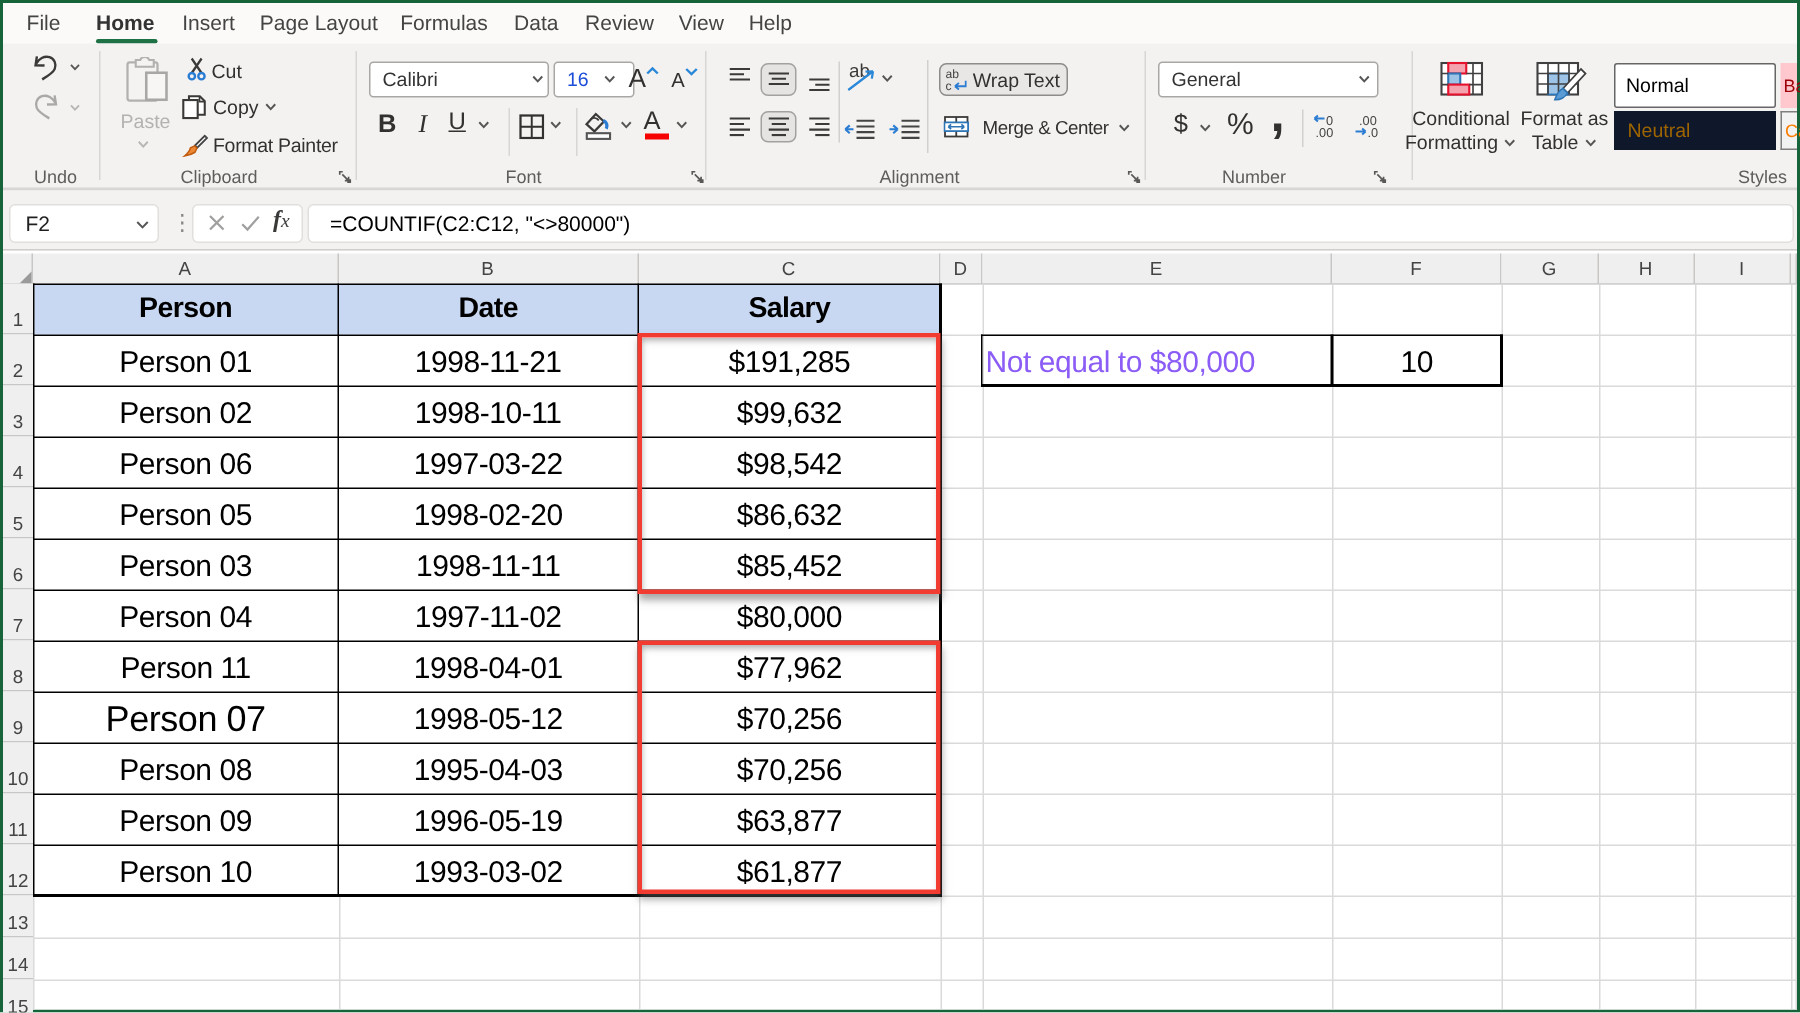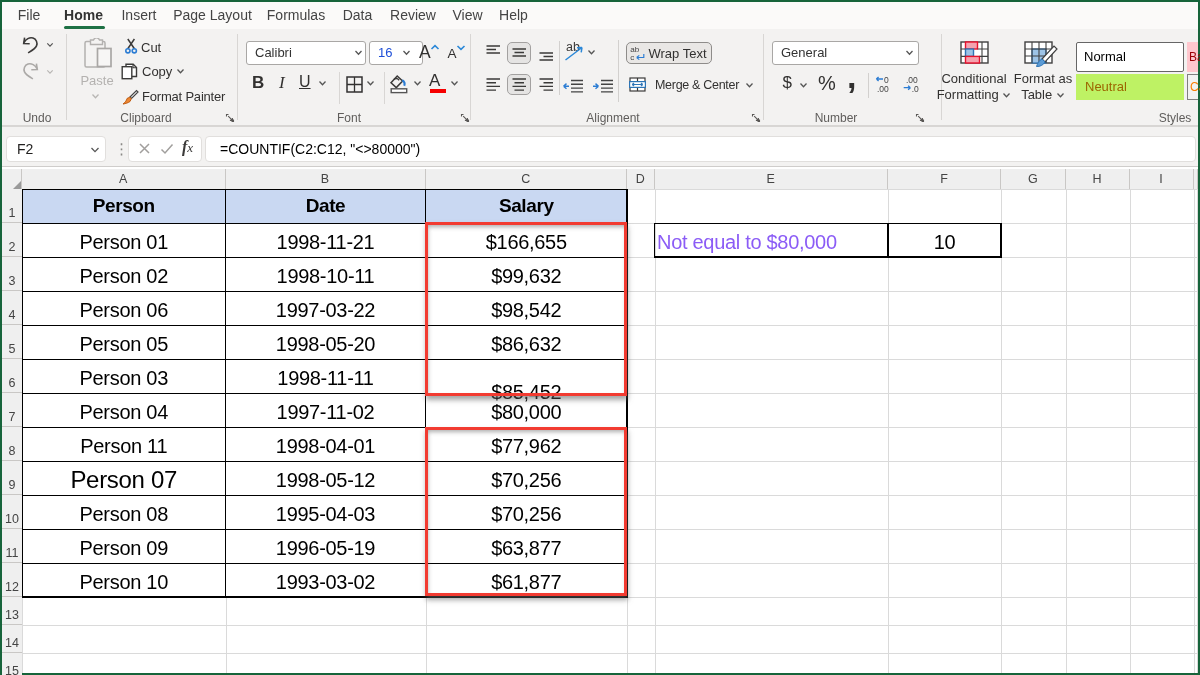--- a/index.html
+++ b/index.html
@@ -254,21 +254,21 @@
       <path d="M18 18 L30 5 L33 8 L21 21 Z" fill="#fff" stroke="#404040" stroke-width="1.2"></path>
       <path d="M18 18 C14.5 19.5 13.5 23 12.5 25.5 C16 25.8 19.5 24 21 21 Z" fill="#5B9BD5" stroke="#2E75B6" stroke-width="1"></path>
     </svg>
     <div class="abs rtext" style="left:991px;top:42px;width:100px;text-align:center;">Format as</div>
     <div class="abs rtext" style="left:991px;top:58px;width:100px;text-align:center;">Table <svg width="9" height="7" viewBox="0 0 9 7" style="display:inline-block;">
           <path d="M1.5 1.5 L4.5 4.7 L7.5 1.5" fill="none" stroke="#555" stroke-width="1.3"></path>
         </svg></div>
     <div class="abs" style="left:1074px;top:13px;width:108px;height:30px;background:#fff;border:1.5px solid #666;border-radius:2px;">
         <div style="margin:1.5px 0 0 7px;font-size:13px;color:#000;line-height:24px;">Normal</div>
       </div>
-    <div class="abs" style="left:1074px;top:45px;width:108px;height:26px;background:#bef264;">
+    <div class="abs" style="left:1074px;top:45px;width:108px;height:26px;background:#0f172a;">
         <div style="margin:0 0 0 9px;font-size:13px;color:#9C6500;line-height:26px;">Neutral</div>
       </div>
     <div class="abs" style="left:1185px;top:13px;width:11px;height:30px;background:#FFC7CE;">
         <div style="margin:3px 0 0 2px;font-size:12px;color:#9C0006;line-height:24px;width:18px;">Ba</div>
       </div>
     <div class="abs" style="left:1185px;top:45px;width:11px;height:26px;background:#F2F2F2;border-left:1px solid #7F7F7F;border-top:1px solid #7F7F7F;border-bottom:1px solid #7F7F7F;">
         <div style="margin:0 0 0 2px;font-size:12px;color:#FA7D00;line-height:25px;width:18px;">Ca</div>
       </div>
     <div class="glabel" style="left:1133px;width:80px;">Styles</div>
   </div>
@@ -360,33 +360,33 @@
   <div class="abs" style="left:19.7px;top:292.7px;width:606px;height:1.5px;background:#000;"></div>
   <div class="abs" style="left:19.7px;top:326.7px;width:606px;height:1.5px;background:#000;"></div>
   <div class="abs" style="left:19.7px;top:360.7px;width:606px;height:1.5px;background:#000;"></div>
   <div class="abs" style="left:19.7px;top:394.7px;width:606px;height:1.5px;background:#000;"></div>
   <div class="abs" style="left:19.7px;top:428.2px;width:606px;height:1.5px;background:#000;"></div>
   <div class="abs" style="left:20px;top:21px;width:203.5px;height:38px;line-height:34px;text-align:center;font-size:19px;font-weight:700;letter-spacing:-0.4px;color:#000;">Person</div>
   <div class="abs" style="left:223.5px;top:21px;width:200.0px;height:34px;line-height:34px;text-align:center;font-size:19px;font-weight:700;letter-spacing:-0.4px;color:#000;">Date</div>
   <div class="abs" style="left:423.5px;top:21px;width:201.5px;height:34px;line-height:34px;text-align:center;font-size:19px;font-weight:700;letter-spacing:-0.4px;color:#000;">Salary</div>
   <div class="abs" style="left:20px;top:55px;width:203.5px;height:34px;line-height:34px;padding-top:2px;text-align:center;font-size:20px;letter-spacing:-0.3px;color:#000;">Person 01</div>
   <div class="abs" style="left:223.5px;top:55px;width:200.0px;height:34px;line-height:34px;padding-top:2px;text-align:center;font-size:20px;letter-spacing:-0.3px;color:#000;">1998-11-21</div>
-  <div class="abs" style="left:423.5px;top:55px;width:201.5px;height:34px;line-height:34px;padding-top:2px;text-align:center;font-size:20px;letter-spacing:-0.3px;color:#000;">$166,655</div>
+  <div class="abs" style="left:423.5px;top:55px;width:201.5px;height:34px;line-height:34px;padding-top:2px;text-align:center;font-size:20px;letter-spacing:-0.3px;color:#000;">$191,285</div>
   <div class="abs" style="left:20px;top:89px;width:203.5px;height:34px;line-height:34px;padding-top:2px;text-align:center;font-size:20px;letter-spacing:-0.3px;color:#000;">Person 02</div>
   <div class="abs" style="left:223.5px;top:89px;width:200.0px;height:34px;line-height:34px;padding-top:2px;text-align:center;font-size:20px;letter-spacing:-0.3px;color:#000;">1998-10-11</div>
   <div class="abs" style="left:423.5px;top:89px;width:201.5px;height:34px;line-height:34px;padding-top:2px;text-align:center;font-size:20px;letter-spacing:-0.3px;color:#000;">$99,632</div>
   <div class="abs" style="left:20px;top:123px;width:203.5px;height:34px;line-height:34px;padding-top:2px;text-align:center;font-size:20px;letter-spacing:-0.3px;color:#000;">Person 06</div>
   <div class="abs" style="left:223.5px;top:123px;width:200.0px;height:34px;line-height:34px;padding-top:2px;text-align:center;font-size:20px;letter-spacing:-0.3px;color:#000;">1997-03-22</div>
   <div class="abs" style="left:423.5px;top:123px;width:201.5px;height:34px;line-height:34px;padding-top:2px;text-align:center;font-size:20px;letter-spacing:-0.3px;color:#000;">$98,542</div>
   <div class="abs" style="left:20px;top:157px;width:203.5px;height:34px;line-height:34px;padding-top:2px;text-align:center;font-size:20px;letter-spacing:-0.3px;color:#000;">Person 05</div>
-  <div class="abs" style="left:223.5px;top:157px;width:200.0px;height:34px;line-height:34px;padding-top:2px;text-align:center;font-size:20px;letter-spacing:-0.3px;color:#000;">1998-05-20</div>
+  <div class="abs" style="left:223.5px;top:157px;width:200.0px;height:34px;line-height:34px;padding-top:2px;text-align:center;font-size:20px;letter-spacing:-0.3px;color:#000;">1998-02-20</div>
   <div class="abs" style="left:423.5px;top:157px;width:201.5px;height:34px;line-height:34px;padding-top:2px;text-align:center;font-size:20px;letter-spacing:-0.3px;color:#000;">$86,632</div>
   <div class="abs" style="left:20px;top:191px;width:203.5px;height:34px;line-height:34px;padding-top:2px;text-align:center;font-size:20px;letter-spacing:-0.3px;color:#000;">Person 03</div>
   <div class="abs" style="left:223.5px;top:191px;width:200.0px;height:34px;line-height:34px;padding-top:2px;text-align:center;font-size:20px;letter-spacing:-0.3px;color:#000;">1998-11-11</div>
-  <div class="abs" style="left:423.5px;top:191px;width:201.5px;height:34px;line-height:34px;padding-top:16px;text-align:center;font-size:20px;letter-spacing:-0.3px;color:#000;">$85,452</div>
+  <div class="abs" style="left:423.5px;top:191px;width:201.5px;height:34px;line-height:34px;padding-top:2px;text-align:center;font-size:20px;letter-spacing:-0.3px;color:#000;">$85,452</div>
   <div class="abs" style="left:20px;top:225px;width:203.5px;height:34px;line-height:34px;padding-top:2px;text-align:center;font-size:20px;letter-spacing:-0.3px;color:#000;">Person 04</div>
   <div class="abs" style="left:223.5px;top:225px;width:200.0px;height:34px;line-height:34px;padding-top:2px;text-align:center;font-size:20px;letter-spacing:-0.3px;color:#000;">1997-11-02</div>
   <div class="abs" style="left:423.5px;top:225px;width:201.5px;height:34px;line-height:34px;padding-top:2px;text-align:center;font-size:20px;letter-spacing:-0.3px;color:#000;">$80,000</div>
   <div class="abs" style="left:20px;top:259px;width:203.5px;height:34px;line-height:34px;padding-top:2px;text-align:center;font-size:20px;letter-spacing:-0.3px;color:#000;">Person 11</div>
   <div class="abs" style="left:223.5px;top:259px;width:200.0px;height:34px;line-height:34px;padding-top:2px;text-align:center;font-size:20px;letter-spacing:-0.3px;color:#000;">1998-04-01</div>
   <div class="abs" style="left:423.5px;top:259px;width:201.5px;height:34px;line-height:34px;padding-top:2px;text-align:center;font-size:20px;letter-spacing:-0.3px;color:#000;">$77,962</div>
   <div class="abs" style="left:20px;top:293px;width:203.5px;height:34px;line-height:34px;padding-top:2px;text-align:center;font-size:24px;letter-spacing:-0.3px;color:#000;">Person 07</div>
   <div class="abs" style="left:223.5px;top:293px;width:200.0px;height:34px;line-height:34px;padding-top:2px;text-align:center;font-size:20px;letter-spacing:-0.3px;color:#000;">1998-05-12</div>
   <div class="abs" style="left:423.5px;top:293px;width:201.5px;height:34px;line-height:34px;padding-top:2px;text-align:center;font-size:20px;letter-spacing:-0.3px;color:#000;">$70,256</div>
   <div class="abs" style="left:20px;top:327px;width:203.5px;height:34px;line-height:34px;padding-top:2px;text-align:center;font-size:20px;letter-spacing:-0.3px;color:#000;">Person 08</div>

